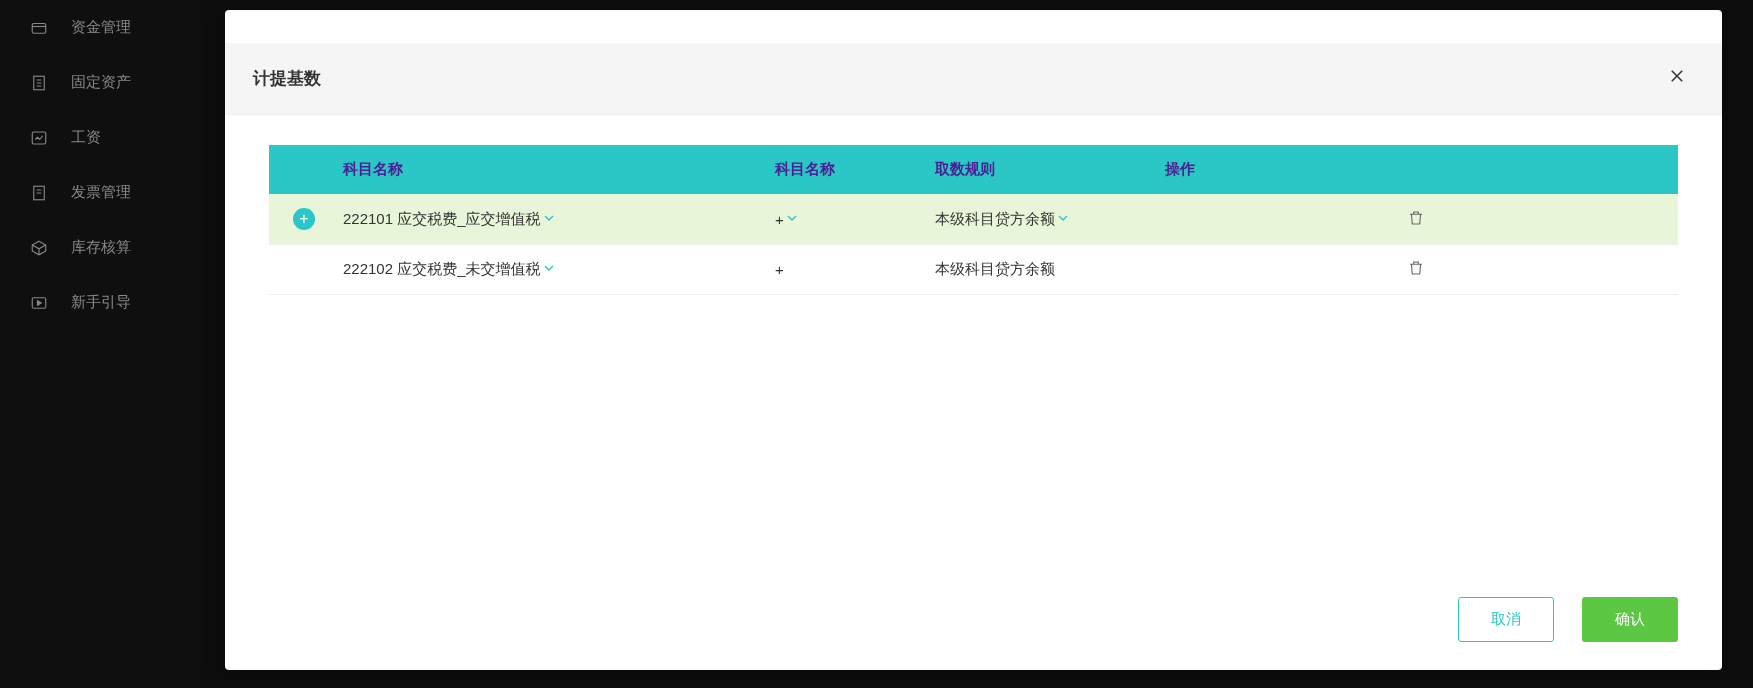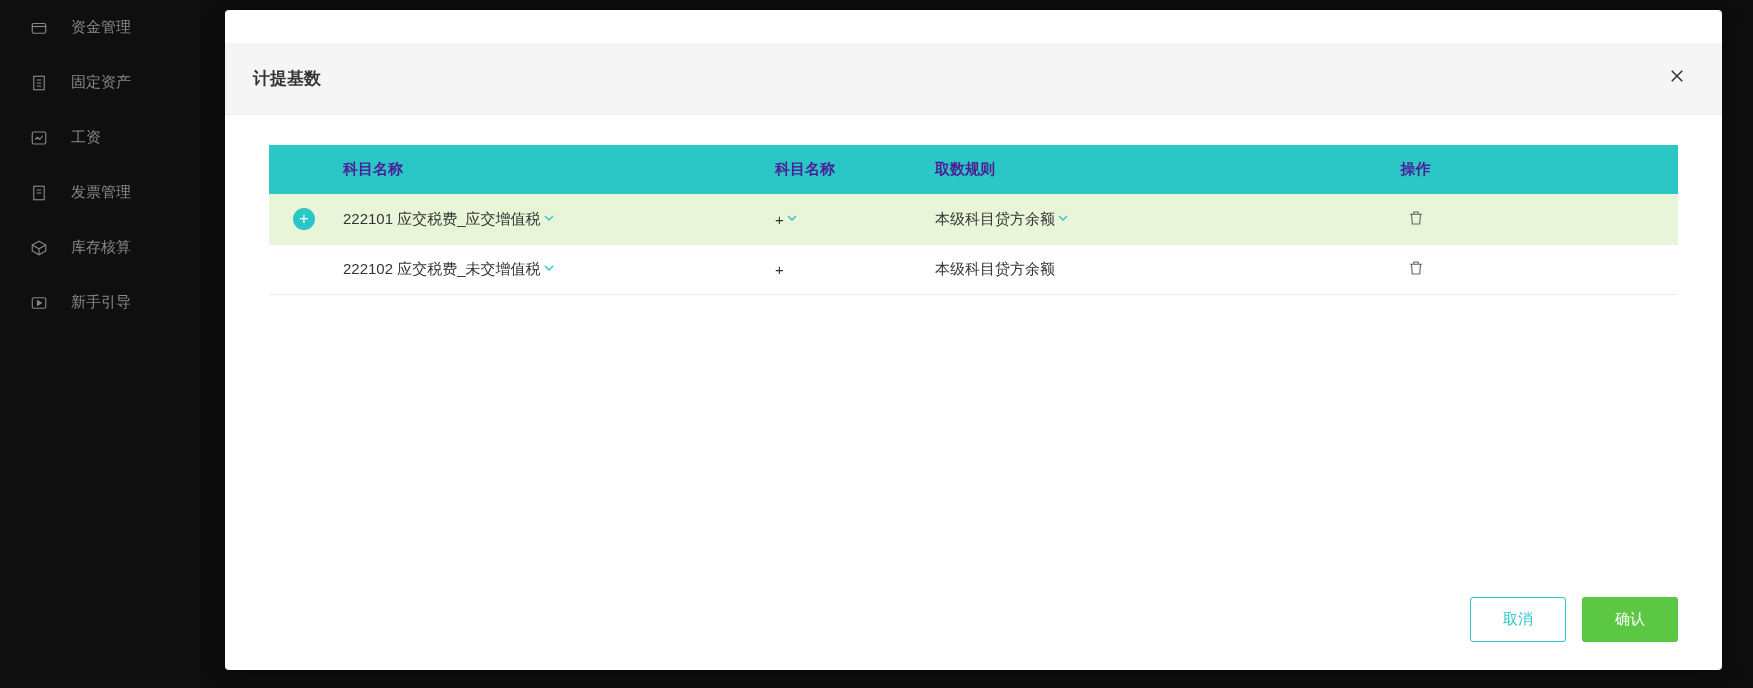--- a/index.html
+++ b/index.html
@@ -88,21 +88,21 @@
       border-collapse: collapse;
     }
     .table thead th {
       background: #2bc6c6;
       color: #4c1d95;
       font-weight: 600;
       font-size: 15px;
       text-align: left;
       padding: 15px 12px;
     }
-    .table thead th.center { text-align: center; }
+    .table thead th.center { }
     .col-add { width: 62px; }
     .col-subject { width: 432px; }
     .col-op { width: 160px; }
     .col-rule { width: 230px; }
     .col-action { width: auto; }
     .table tbody tr { border-bottom: 1px solid #eee; }
     .table tbody tr.highlight { background: #e8f5d8; }
     .table tbody td {
       padding: 14px 12px;
       font-size: 15px;
@@ -136,21 +136,21 @@
     .trash {
       color: #666;
       cursor: pointer;
       display: inline-flex;
     }
     .trash svg { width: 18px; height: 18px; stroke: currentColor; fill: none; stroke-width: 1.5; }
     .modal-footer {
       padding: 20px 44px 28px 44px;
       display: flex;
       justify-content: flex-end;
-      gap: 16px;
+      gap: 28px;
     }
     .btn {
       padding: 12px 32px;
       font-size: 15px;
       border-radius: 3px;
       cursor: pointer;
       border: 1px solid transparent;
     }
     .btn-cancel {
       background: #fff;

